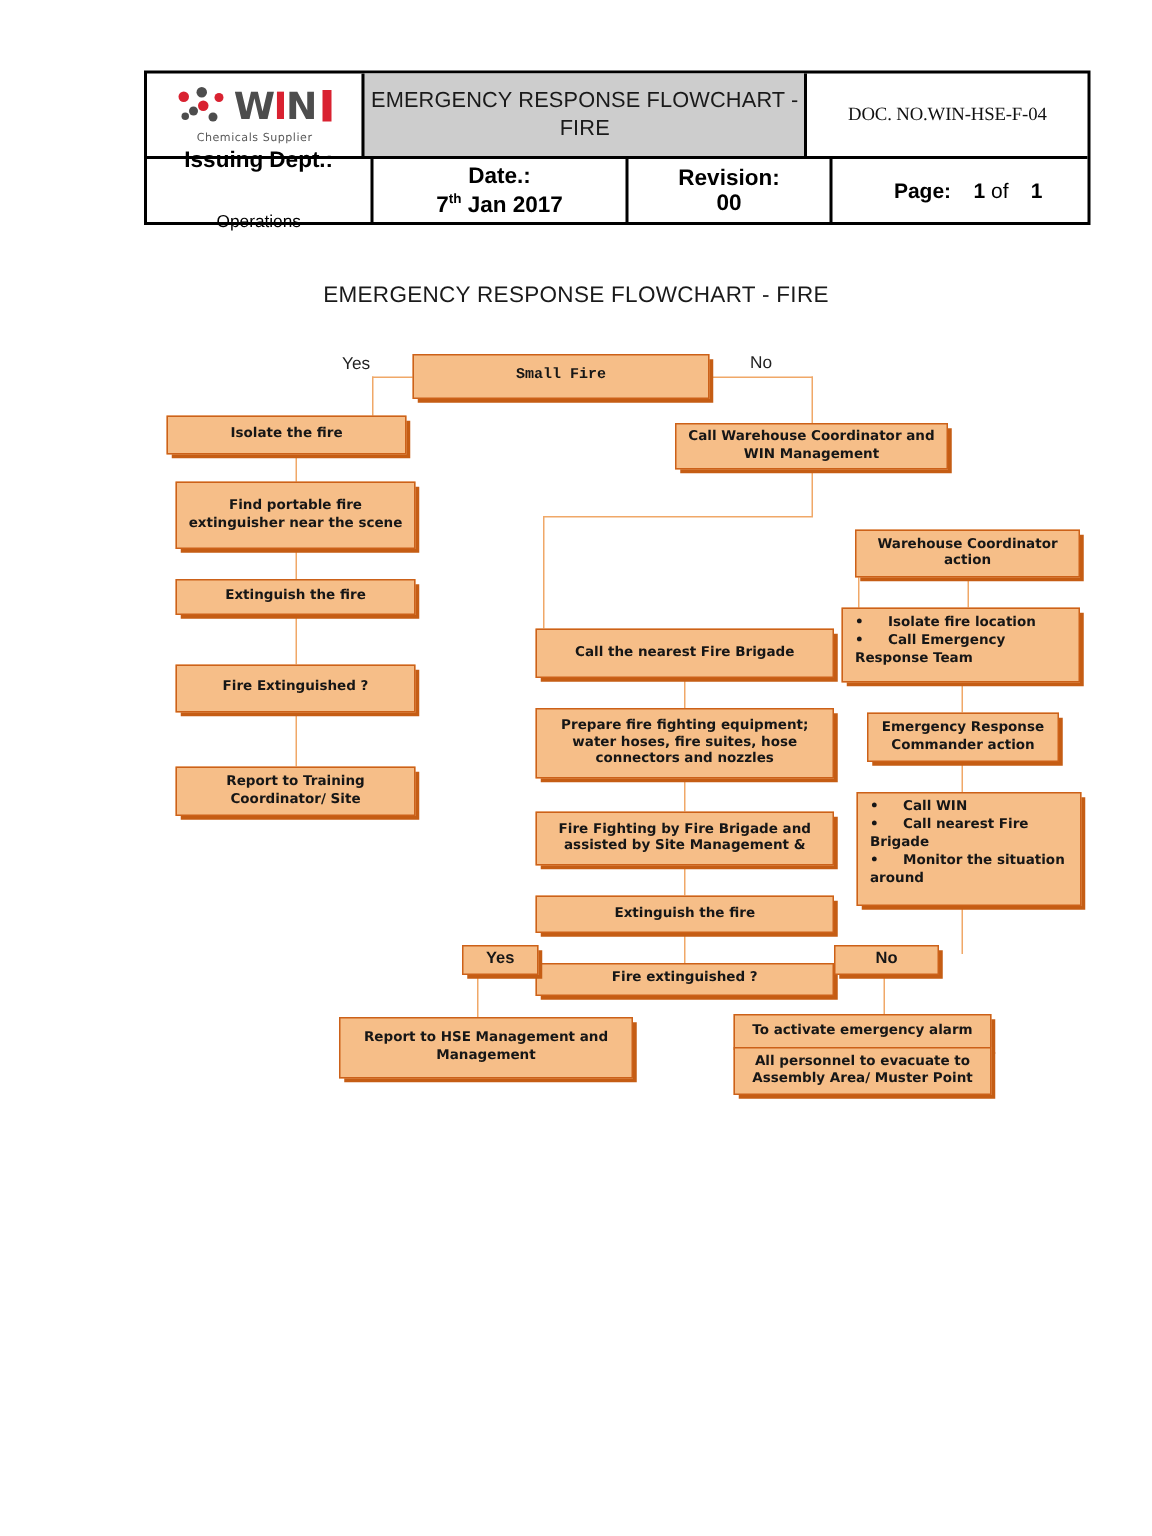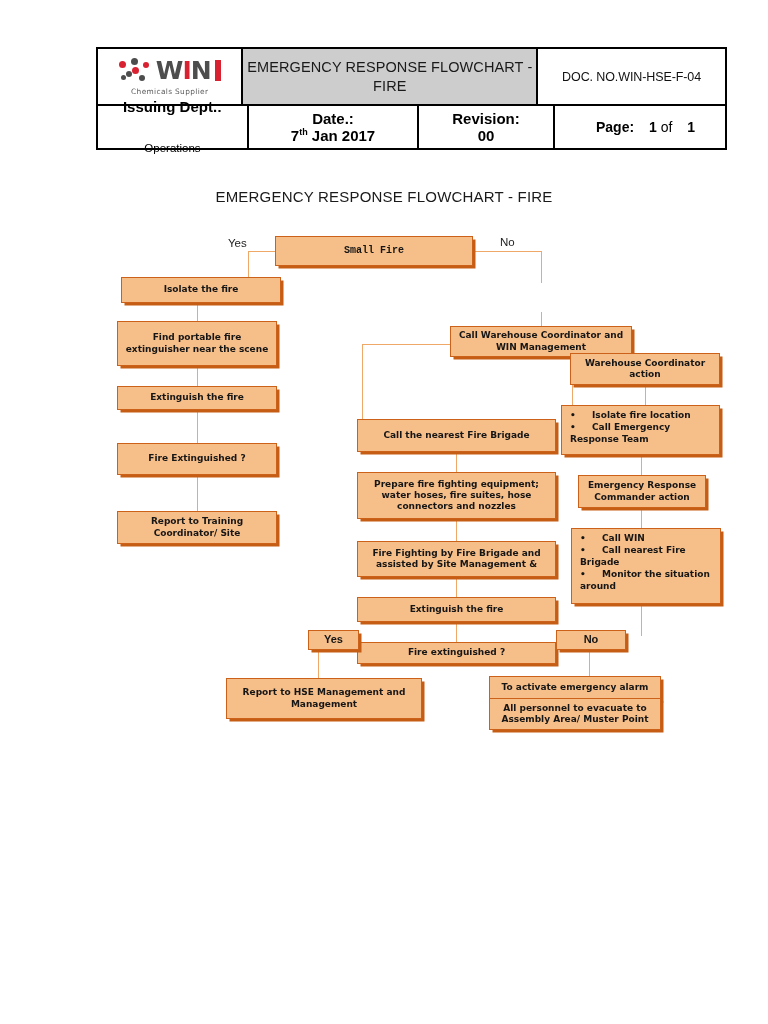--- a/index.html
+++ b/index.html
@@ -19,21 +19,21 @@
   .hdr-row.r1{height:55px;}
   .hdr-row.r2{height:42px;border-top:2px solid #000;}
   .hdr-cell{
     display:flex;flex-direction:column;align-items:center;justify-content:center;
     box-sizing:border-box;text-align:center;
   }
   .hdr-cell + .hdr-cell{border-left:2px solid #000;}
 
   .c-logo{width:149px;}
   .c-title{width:306px;background:#cdcdcd;}
-  .c-doc{width:196px;}
+  .c-doc{width:196px;font-family:Liberation Serif, serif;}
 
   .c-issue{width:149px;}
   .c-date{width:170px;}
   .c-rev{width:136px;}
   .c-page{width:172px;}
 
   .title-text{
     font-size:14.5px;color:#1a1a1a;line-height:1.28;
     letter-spacing:.1px;
   }
@@ -206,31 +206,31 @@
   <div class="ln v" style="left:318px;top:650px;height:28px;"></div>
   <div class="ln h" style="left:318px;top:678px;width:8px;"></div>
   <div class="ln v" style="left:589px;top:650px;height:27px;"></div>
   <div class="ln v" style="left:578px;top:700px;height:10px;"></div>
 
   <div class="plain" style="left:228px;top:237px;">Yes</div>
   <div class="plain" style="left:500px;top:236px;">No</div>
 
   <div class="node lead" style="left:275px;top:236px;width:198px;height:30px;">Small Fire</div>
 
-  <div class="node" style="left:121px;top:277px;width:160px;height:26px;">Isolate the fire</div>
+  <div class="node" style="left:111px;top:277px;width:160px;height:26px;">Isolate the fire</div>
 
   <div class="node" style="left:117px;top:321px;width:160px;height:45px;">Find portable fire extinguisher near the scene</div>
 
   <div class="node" style="left:117px;top:386px;width:160px;height:24px;">Extinguish the fire</div>
 
   <div class="node" style="left:117px;top:443px;width:160px;height:32px;">Fire Extinguished ?</div>
 
   <div class="node" style="left:117px;top:511px;width:160px;height:33px;">Report to Training Coordinator/ Site</div>
 
-  <div class="node" style="left:450px;top:282px;width:182px;height:31px;margin-top:44px;">Call Warehouse  Coordinator and  WIN  Management</div>
+  <div class="node" style="left:450px;top:282px;width:182px;height:31px;">Call Warehouse  Coordinator and  WIN  Management</div>
 
   <div class="node" style="left:357px;top:419px;width:199px;height:33px;">Call the nearest Fire Brigade</div>
 
   <div class="node" style="left:357px;top:472px;width:199px;height:47px;">Prepare fire fighting equipment; water hoses, fire suites, hose connectors and nozzles</div>
 
   <div class="node" style="left:357px;top:541px;width:199px;height:36px;">Fire Fighting by Fire Brigade and assisted by Site Management &amp;</div>
 
   <div class="node" style="left:357px;top:597px;width:199px;height:25px;">Extinguish the fire</div>
 
   <div class="node" style="left:357px;top:642px;width:199px;height:22px;">Fire extinguished ?</div>

